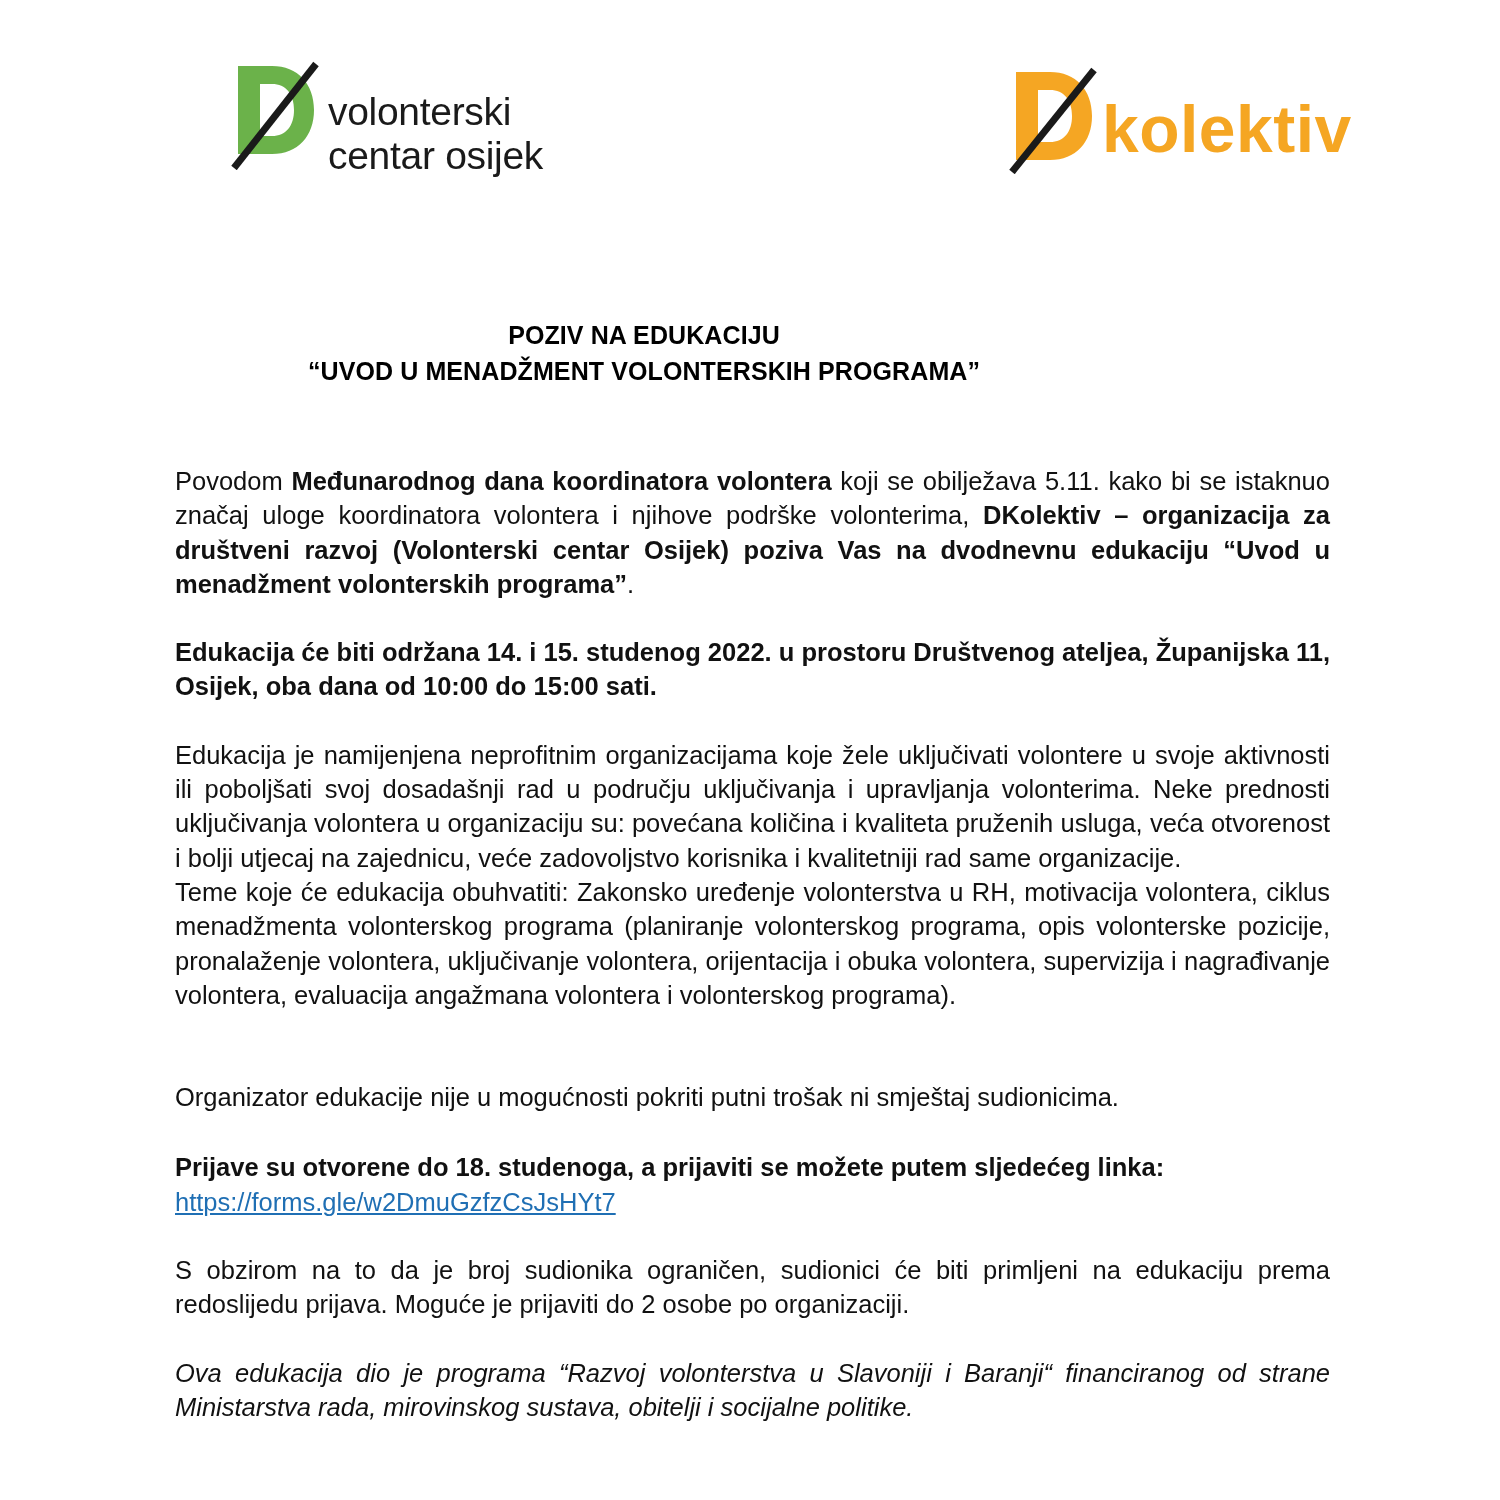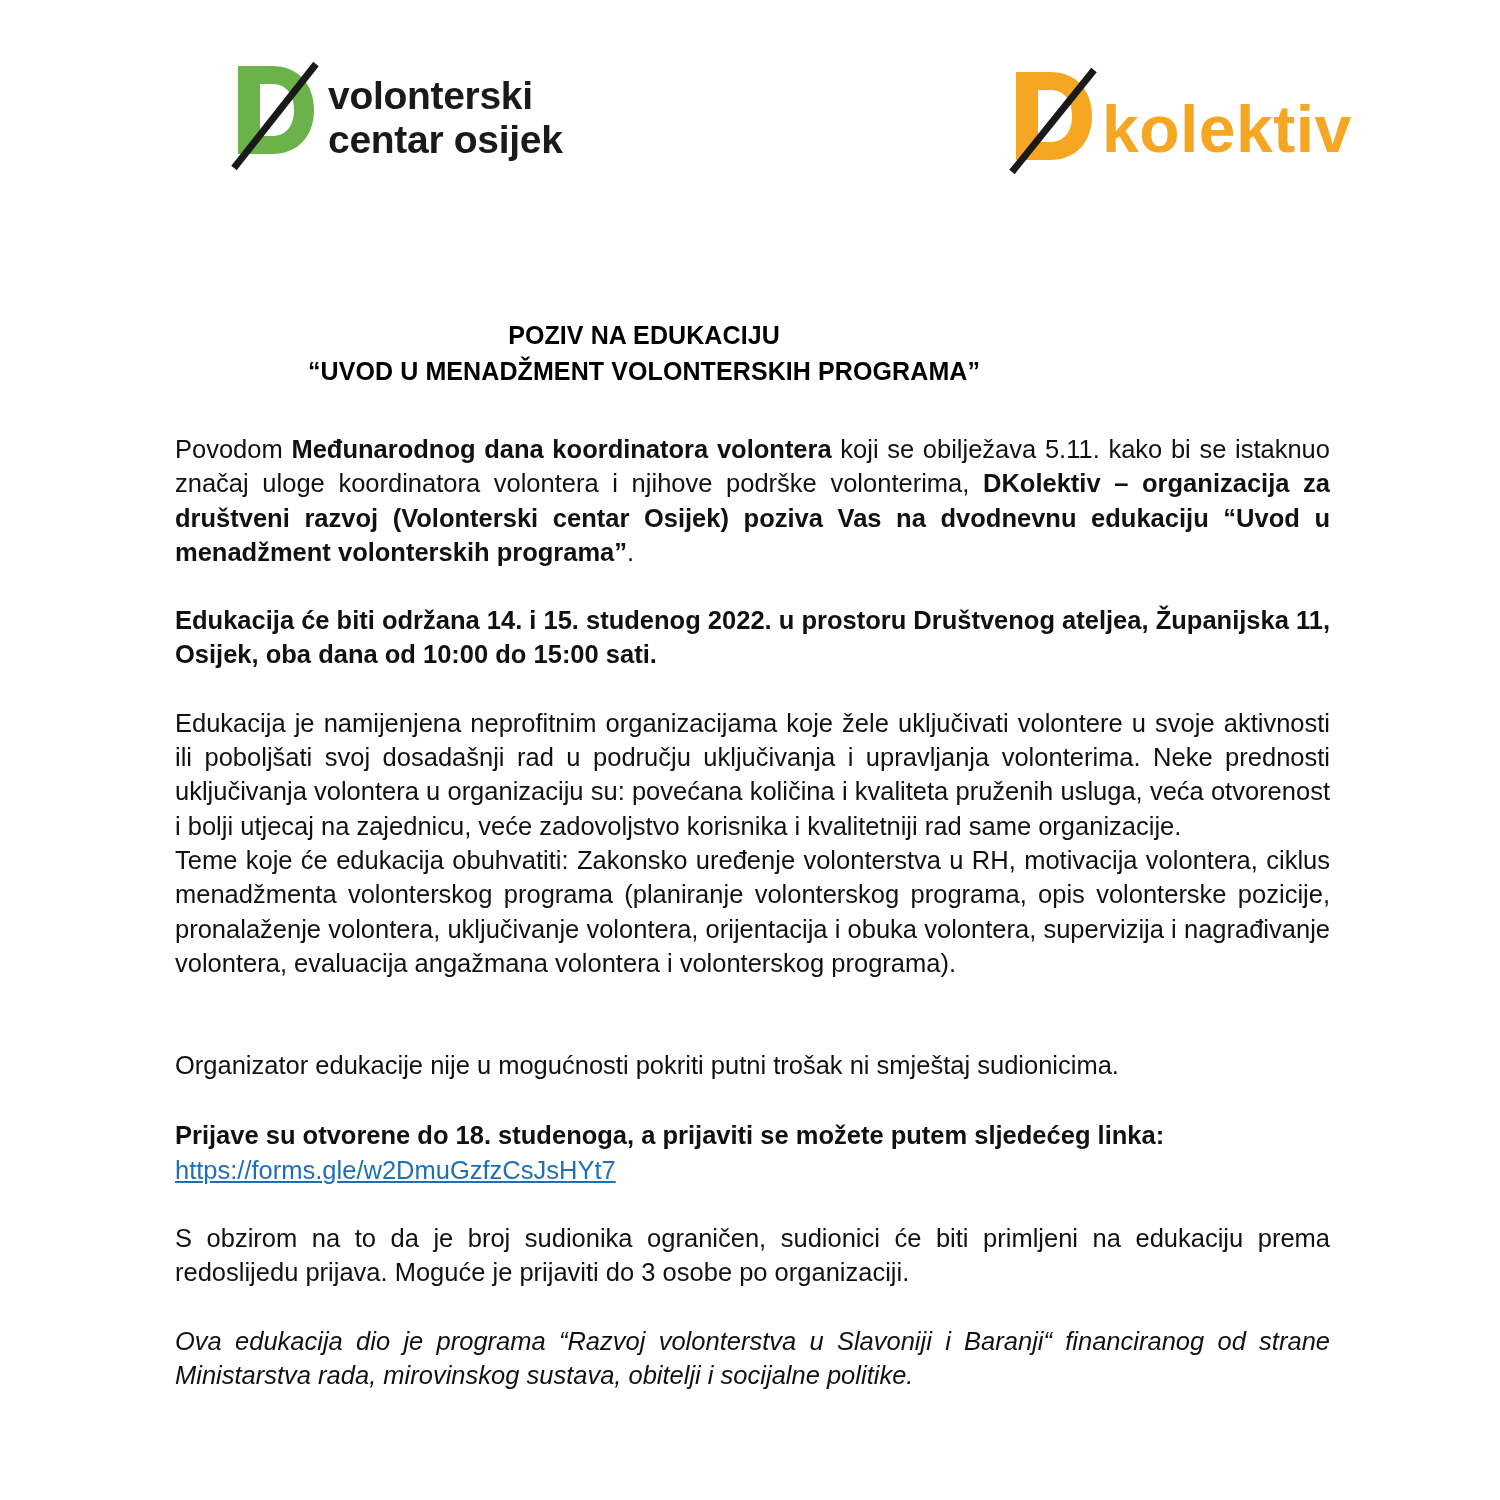--- a/index.html
+++ b/index.html
@@ -41,26 +41,26 @@
 
   .logo-mark {
     position: relative;
     flex: 0 0 auto;
   }
 
   .logo-mark svg { display: block; }
 
   .vco-words {
     margin-left: 4px;
-    margin-top: 16px;
+    margin-top: 32px;
     font-size: 39px;
     line-height: 1.14;
     letter-spacing: -0.3px;
     color: #1a1a1a;
-    font-weight: 700;
+    font-weight: 400;
     white-space: nowrap;
   }
   .vco-words .l2 { display: block; }
 
   .dk-word {
     margin-left: 2px;
     margin-top: 30px;
     font-size: 66px;
     font-weight: 700;
     letter-spacing: 0.5px;
@@ -82,21 +82,21 @@
     font-weight: 700;
     line-height: 1.42;
     letter-spacing: 0.1px;
     color: #000;
   }
 
   
   .body-area {
     position: absolute;
     left: 175px;
-    top: 432px;
+    top: 464px;
     width: 1155px;
   }
 
   p.para {
     margin: 0 0 0 0;
     font-size: 25.5px;
     line-height: 1.345;
     text-align: justify;
     text-justify: inter-word;
     color: #111;
@@ -173,20 +173,20 @@
     <div class="gap-md"></div>
 
     <p class="para">Organizator edukacije nije u mogućnosti pokriti putni trošak ni smještaj sudionicima.</p>
 
     <div class="gap-lg"></div>
 
     <p class="para bold"><span>Prijave su otvorene do 18. studenoga, a prijaviti se možete putem sljedećeg linka:</span><br><a class="link" href="#">https://forms.gle/w2DmuGzfzCsJsHYt7</a></p>
 
     <div class="gap-md"></div>
 
-    <p class="para">S obzirom na to da je broj sudionika ograničen, sudionici će biti primljeni na edukaciju prema redoslijedu prijava. Moguće je prijaviti do 3 osobe po organizaciji.</p>
+    <p class="para">S obzirom na to da je broj sudionika ograničen, sudionici će biti primljeni na edukaciju prema redoslijedu prijava. Moguće je prijaviti do 2 osobe po organizaciji.</p>
 
     <div class="gap-md"></div>
 
     <p class="para italic">Ova edukacija dio je programa “Razvoj volonterstva u Slavoniji i Baranji“ financiranog od strane Ministarstva rada, mirovinskog sustava, obitelji i socijalne politike.</p>
 
   </div>
 </div>
 
 </body></html>

